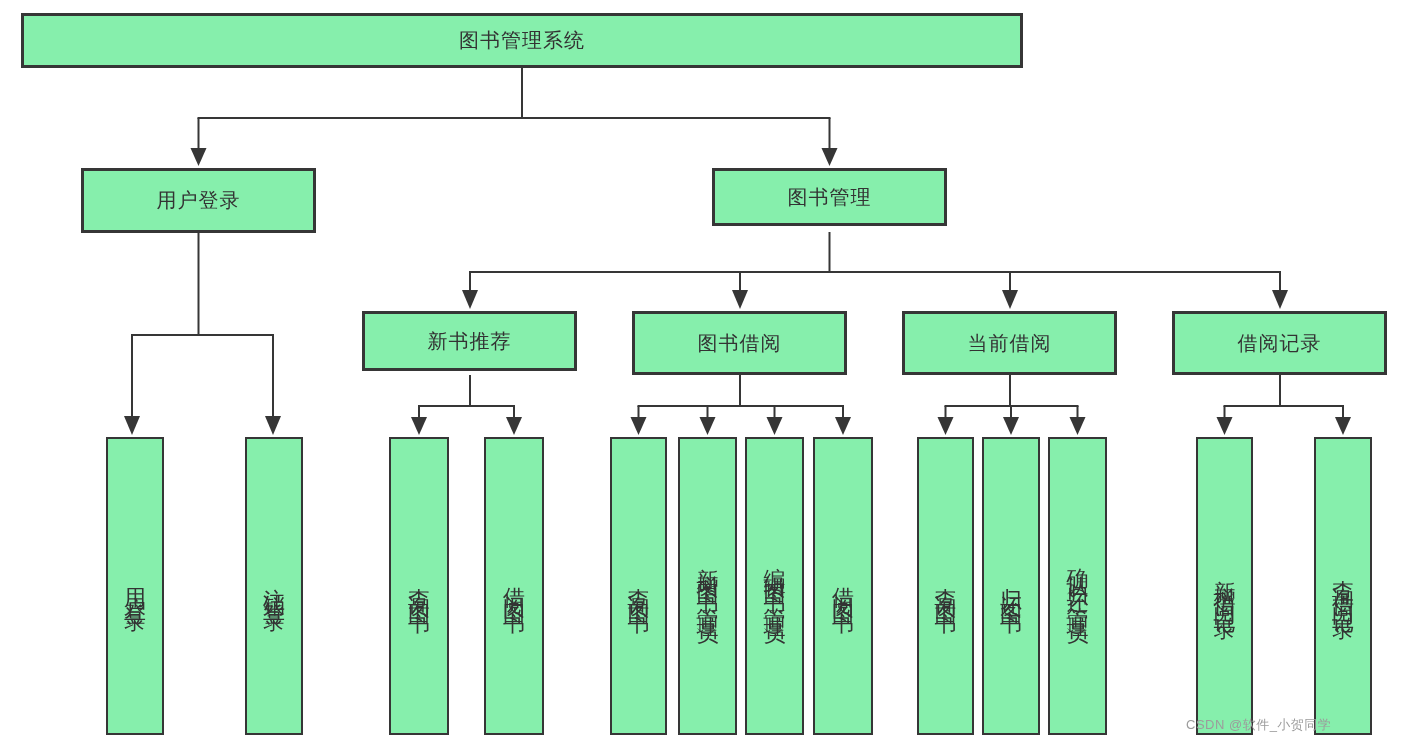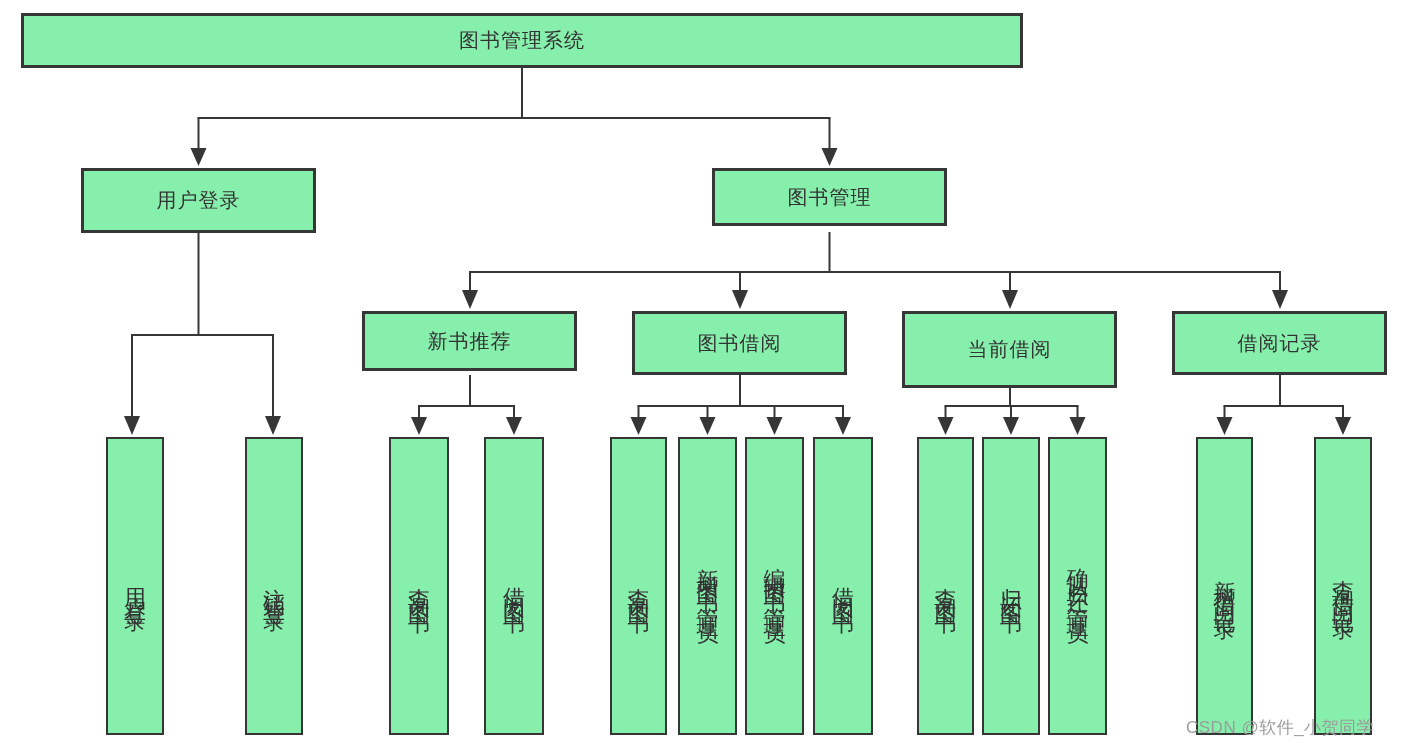--- a/index.html
+++ b/index.html
@@ -40,21 +40,21 @@
     text-orientation: mixed;
     font-size: 22px;
     line-height: 1;
     letter-spacing: 8px;
     white-space: nowrap;
   }
   .watermark {
     position: absolute;
     left: 1186px;
     top: 716px;
-    font-size: 17px;
+    font-size: 13px;
     color: #9c9c9c;
     letter-spacing: 0.5px;
     white-space: nowrap;
   }
 </style>
 </head>
 <body>
 
 <div class="canvas">
 
@@ -138,21 +138,21 @@
   <div class="node" style="left:712px; top:168px; width:235px; height:58px;">
     <span>图书管理</span>
   </div>
 
   <div class="node" style="left:362px; top:311px; width:215px; height:60px;text-align:right;">
     <span>新书推荐</span>
   </div>
   <div class="node" style="left:632px; top:311px; width:215px; height:64px;">
     <span>图书借阅</span>
   </div>
-  <div class="node" style="left:902px; top:311px; width:215px; height:77px;">
+  <div class="node" style="left:902px; top:311px; width:215px; height:64px;">
     <span>当前借阅</span>
   </div>
   <div class="node" style="left:1172px; top:311px; width:215px; height:64px;">
     <span>借阅记录</span>
   </div>
 
   <div class="node leaf" style="left:106px; width:58px;">
     <span class="vtext">用户登录</span>
   </div>
   <div class="node leaf" style="left:245px; width:58px;">

